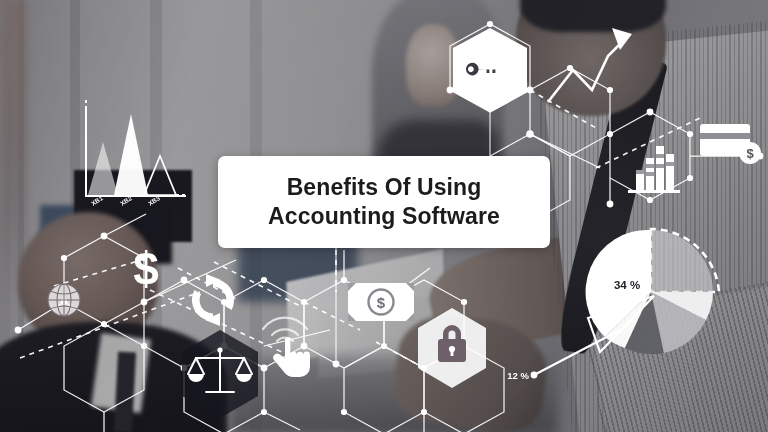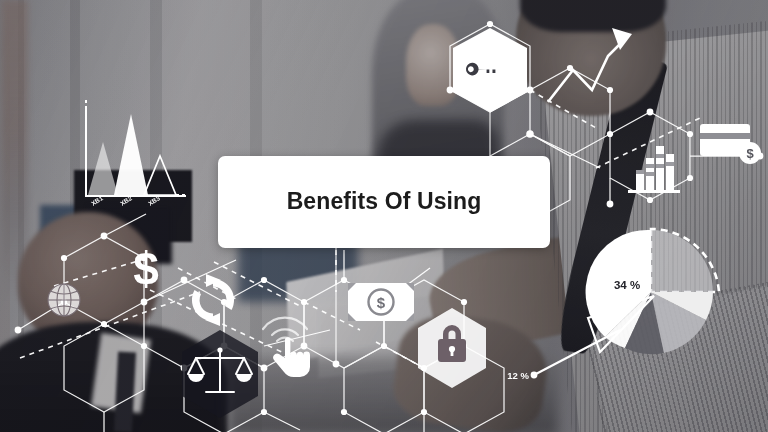--- a/index.html
+++ b/index.html
@@ -526,15 +526,16 @@
         <line x1="336" y1="240" x2="336" y2="300"></line>
         <line x1="336" y1="300" x2="336" y2="364"></line>
         <line x1="490" y1="112" x2="490" y2="156"></line>
         <circle cx="336" cy="240" r="3" fill="#ffffff"></circle>
       </g>
     </svg>
   </div>
 
   <div class="title-card">
     <div class="title-line">Benefits Of Using</div>
+    <div class="title-line">Accounting Software</div>
   </div>
 
 </div>
 
 </body></html>

